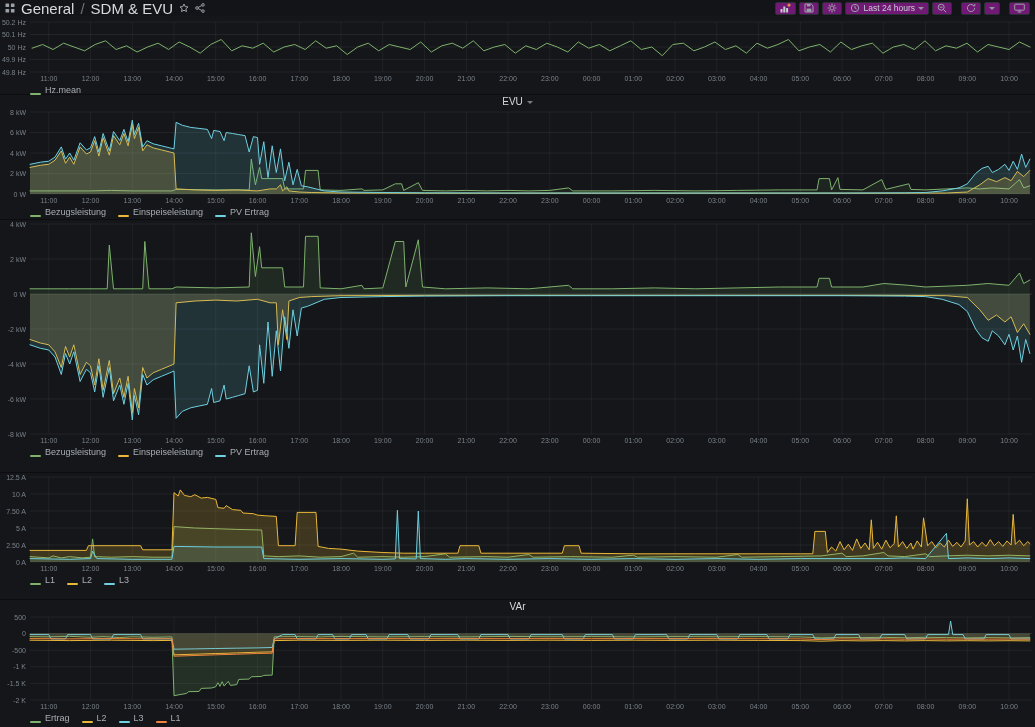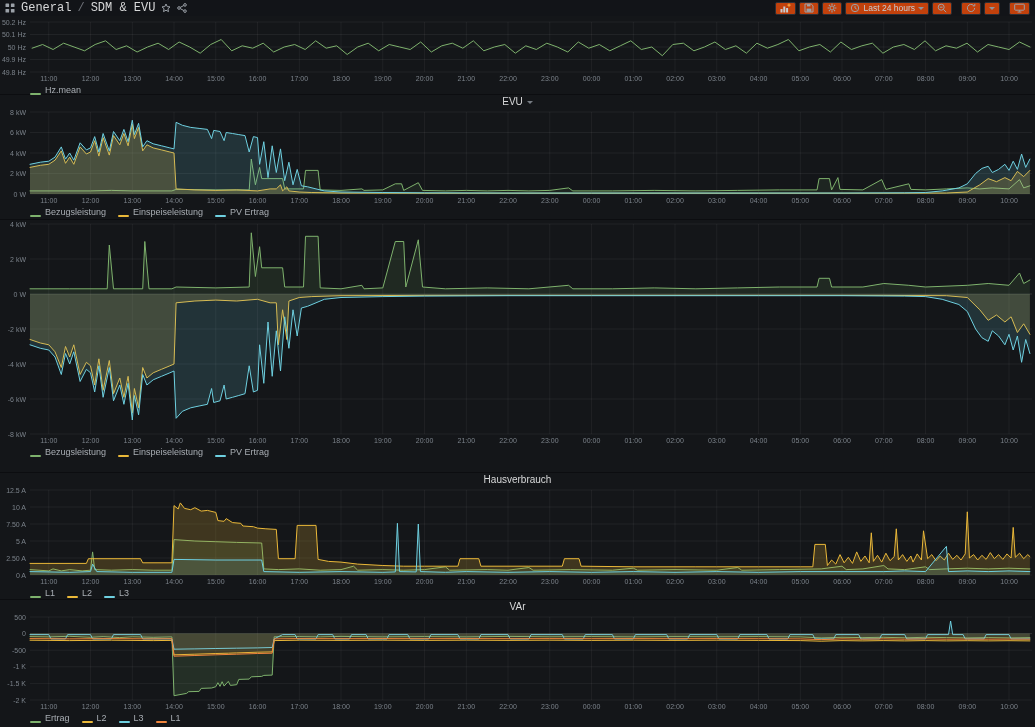--- a/index.html
+++ b/index.html
@@ -9,26 +9,26 @@
     font-family:"Liberation Sans",sans-serif;
     -webkit-font-smoothing:antialiased;
   }
   
   .nav{
     height:16px;background:#121418;
     display:flex;justify-content:space-between;align-items:center;
     padding:0 5px;box-sizing:border-box;
   }
   .nav-left{display:flex;align-items:center;gap:6px;}
-  .crumb{font-size:12px;color:#d8d9da;cursor:pointer;font-family:Liberation Mono, monospace;}
+  .crumb{font-size:15px;color:#d8d9da;cursor:pointer;}
   .crumb.sep{color:#6e7178;cursor:default;}
   .icon-btn{background:none;border:none;padding:0;margin:0;display:flex;align-items:center;cursor:pointer;}
   .nav-right{display:flex;align-items:center;gap:3px;}
   .nav-btn{
-    height:13px;background:#c2410c;border:1px solid #2c2f36;border-radius:2px;
+    height:13px;background:#701a75;border:1px solid #2c2f36;border-radius:2px;
     display:flex;align-items:center;gap:3px;padding:0 4px;
     color:#c7ccd1;font-size:8.5px;font-family:"Liberation Sans",sans-serif;cursor:pointer;
   }
   .caret{width:0;height:0;border-left:3px solid transparent;border-right:3px solid transparent;border-top:3px solid #8e949c;display:inline-block;}
   .gap{width:3px;}
   
   #panels{display:block;}
   .panel{background:#141619;margin-top:1px;position:relative;box-sizing:border-box;}
   .panel:first-child{margin-top:0;}
   .panel-title{
@@ -367,23 +367,20 @@
           <span class="legend-swatch" style="background: rgb(234, 184, 57);"></span>
           <span class="legend-label">Einspeiseleistung</span>
         </span>
         <span class="legend-item">
           <span class="legend-swatch" style="background: rgb(110, 208, 224);"></span>
           <span class="legend-label">PV Ertrag</span>
         </span>
       </div>
     </div>
     <div class="panel" style="height: 126px;">
-      <div class="panel-title">
-        <span>Hausverbrauch</span>
-      </div>
       <svg width="1035" height="101">
         <line x1="48.78749999999997" y1="4" x2="48.78749999999997" y2="89" stroke="rgba(255,255,255,0.05)"></line>
         <text x="48.78749999999997" y="98" text-anchor="middle" class="axis-label">11:00</text>
         <line x1="90.53749999999997" y1="4" x2="90.53749999999997" y2="89" stroke="rgba(255,255,255,0.05)"></line>
         <text x="90.53749999999997" y="98" text-anchor="middle" class="axis-label">12:00</text>
         <line x1="132.28749999999997" y1="4" x2="132.28749999999997" y2="89" stroke="rgba(255,255,255,0.05)"></line>
         <text x="132.28749999999997" y="98" text-anchor="middle" class="axis-label">13:00</text>
         <line x1="174.0375" y1="4" x2="174.0375" y2="89" stroke="rgba(255,255,255,0.05)"></line>
         <text x="174.0375" y="98" text-anchor="middle" class="axis-label">14:00</text>
         <line x1="215.78750000000002" y1="4" x2="215.78750000000002" y2="89" stroke="rgba(255,255,255,0.05)"></line>

